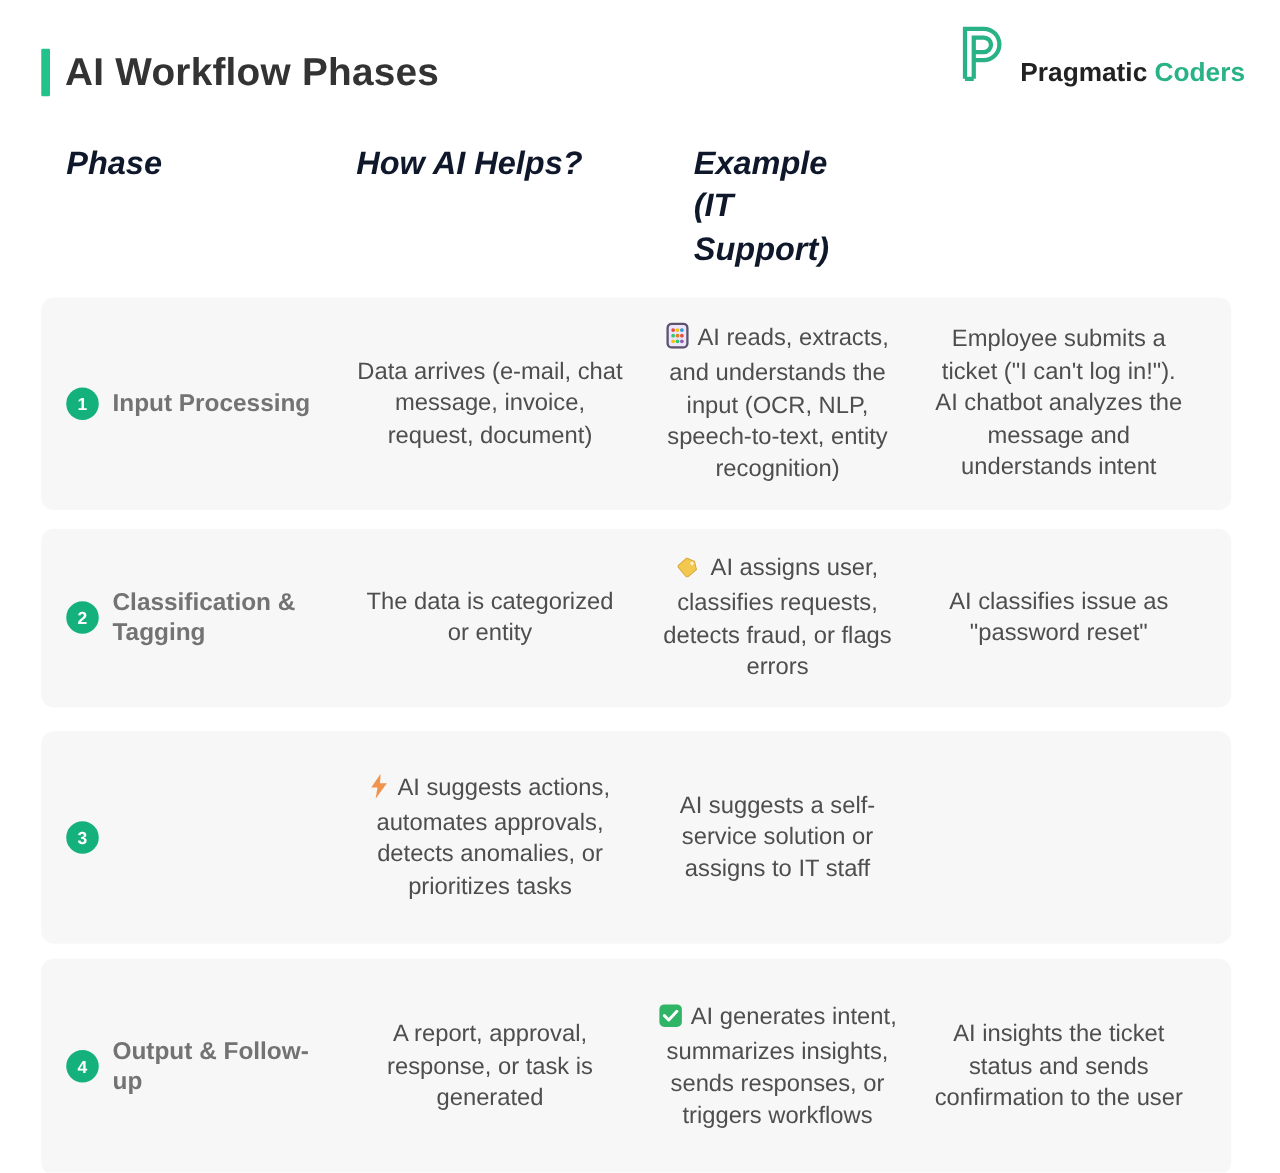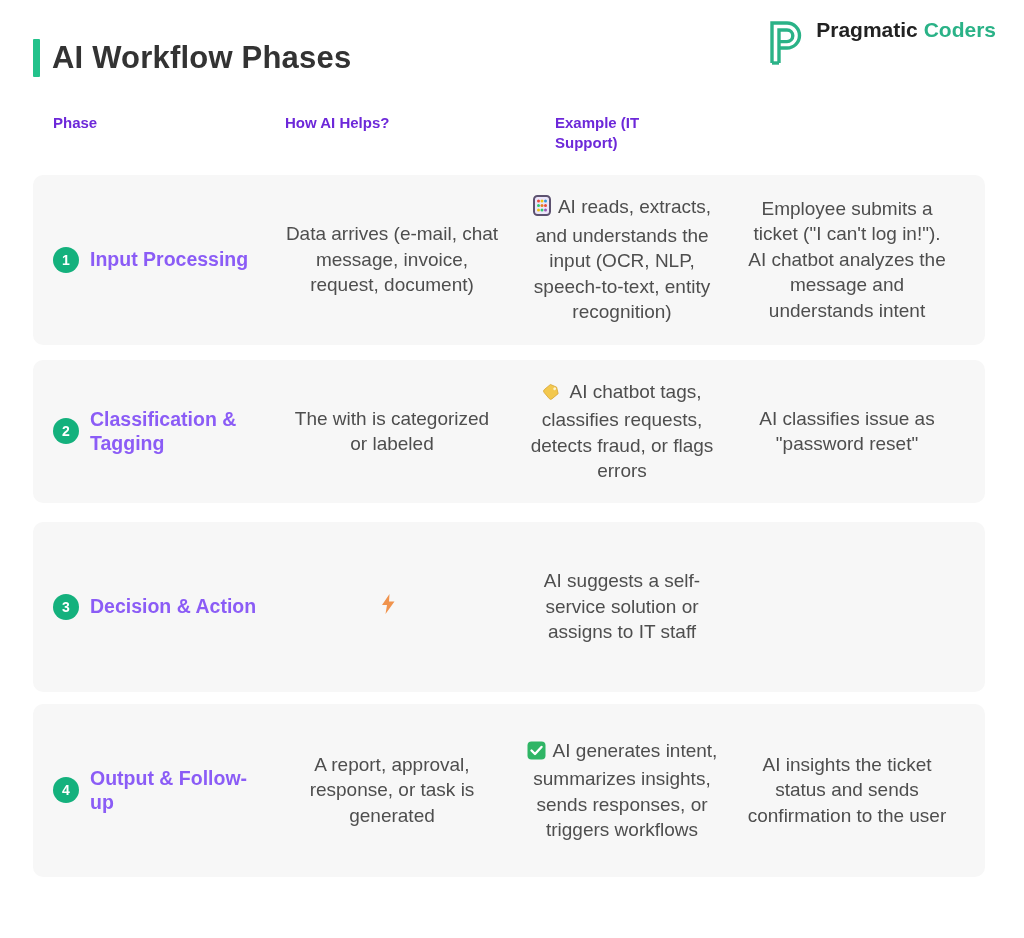--- a/index.html
+++ b/index.html
@@ -22,38 +22,39 @@
     width: 7px; height: 38px; background: #23c28b; border-radius: 1px;
     flex-shrink: 0;
   }
   .page-title {
     font-size: 31px; font-weight: 700; color: #333333; letter-spacing: 0.2px;
   }
 
   
   .logo {
     position: absolute; top: 18px; right: 28px;
-    display: flex; align-items: flex-start; gap: 10px;
+    display: flex; align-items: flex-end; gap: 10px;
   }
   .logo-text { font-size: 21px; font-weight: 700; white-space: nowrap; }
   .logo-text .dark { color: #222222; }
   .logo-text .green { color: #2ab287; }
 
   
   .grid {
     margin-left: 33px;
     width: 952px;
     display: grid;
     grid-template-columns: 232px 230px 230px 1fr;
     padding: 0 20px;
   }
   .header-grid { margin-top: 34px; margin-bottom: 22px; }
   .col-header {
-    color: #6d28d9; font-size: 15px; font-weight: 700; line-height: 1.32;
+    color: #0f172a; font-size: 26px; font-weight: 700; line-height: 1.32;
     padding-right: 16px;
+    font-style: italic;
   }
   .col-header.narrow { max-width: 150px; margin-left: 40px; }
 
   .row-card {
     background: #f7f7f7;
     border-radius: 10px;
     align-items: center;
   }
   .row-card.r1 { min-height: 170px; margin-bottom: 15px; }
   .row-card.r2 { min-height: 143px; margin-bottom: 19px; }
@@ -70,21 +71,21 @@
     padding: 18px 10px 18px 0;
   }
   .badge {
     width: 26px; height: 26px; border-radius: 50%;
     background: #14b17d; color: #ffffff;
     font-size: 14px; font-weight: 700;
     display: flex; align-items: center; justify-content: center;
     flex-shrink: 0;
   }
   .phase-label {
-    font-size: 19.5px; font-weight: 700; color: #8b5cf6; line-height: 1.25;
+    font-size: 19.5px; font-weight: 700; color: #737373; line-height: 1.25;
     max-width: 168px;
   }
   .inline-icon {
     display: inline-block; vertical-align: -3px; margin-right: 7px;
   }
 </style>
 </head>
 <body>
 
 <div class="page">
@@ -136,45 +137,44 @@
       </span><span>AI reads, extracts, and understands the input (OCR, NLP, speech-to-text, entity recognition)</span>
     </div>
     <div class="cell">Employee submits a ticket ("I can't log in!"). AI chatbot analyzes the message and understands intent</div>
   </div>
 
   <div class="grid row-card r2">
     <div class="phase-cell">
       <div class="badge">2</div>
       <div class="phase-label">Classification &amp; Tagging</div>
     </div>
-    <div class="cell">The with is categorized or labeled</div>
+    <div class="cell">The data is categorized or entity</div>
     <div class="cell">
       <span class="inline-icon">
         <svg width="20" height="20" viewBox="0 0 20 20">
           <g transform="rotate(-40 10 10)">
             <path d="M5 4 L13 4 L16 10 L13 16 L5 16 a2 2 0 0 1 -2 -2 V6 a2 2 0 0 1 2 -2 Z" fill="#f3c84e" stroke="#d9a93a" stroke-width="0.8"></path>
             <circle cx="13.5" cy="10" r="1.4" fill="#fdf3d0"></circle>
           </g>
         </svg>
-      </span><span>AI chatbot tags, classifies requests, detects fraud, or flags errors</span>
+      </span><span>AI assigns user, classifies requests, detects fraud, or flags errors</span>
     </div>
     <div class="cell">AI classifies issue as "password reset"</div>
   </div>
 
   <div class="grid row-card r3">
     <div class="phase-cell">
       <div class="badge">3</div>
-      <div class="phase-label">Decision &amp; Action</div>
     </div>
     <div class="cell">
       <span class="inline-icon">
         <svg width="15" height="20" viewBox="0 0 15 20">
           <path d="M8.5 0 L1 11 H6 L4.5 20 L13.5 7.5 H8 Z" fill="#f0934d"></path>
         </svg>
-      </span>
+      </span><span>AI suggests actions, automates approvals, detects anomalies, or prioritizes tasks</span>
     </div>
     <div class="cell">AI suggests a self-service solution or assigns to IT staff</div>
   </div>
 
   <div class="grid row-card r4">
     <div class="phase-cell">
       <div class="badge">4</div>
       <div class="phase-label">Output &amp; Follow-up</div>
     </div>
     <div class="cell">A report, approval, response, or task is generated</div>

